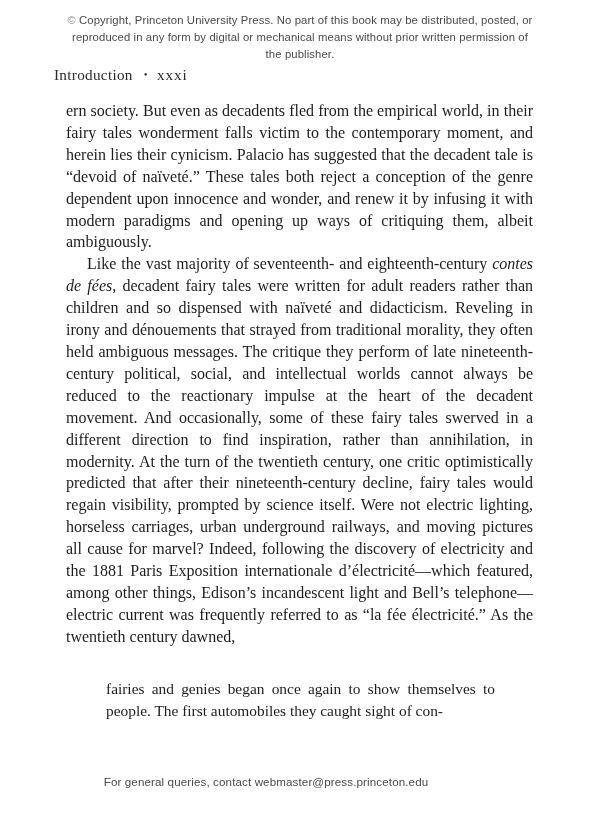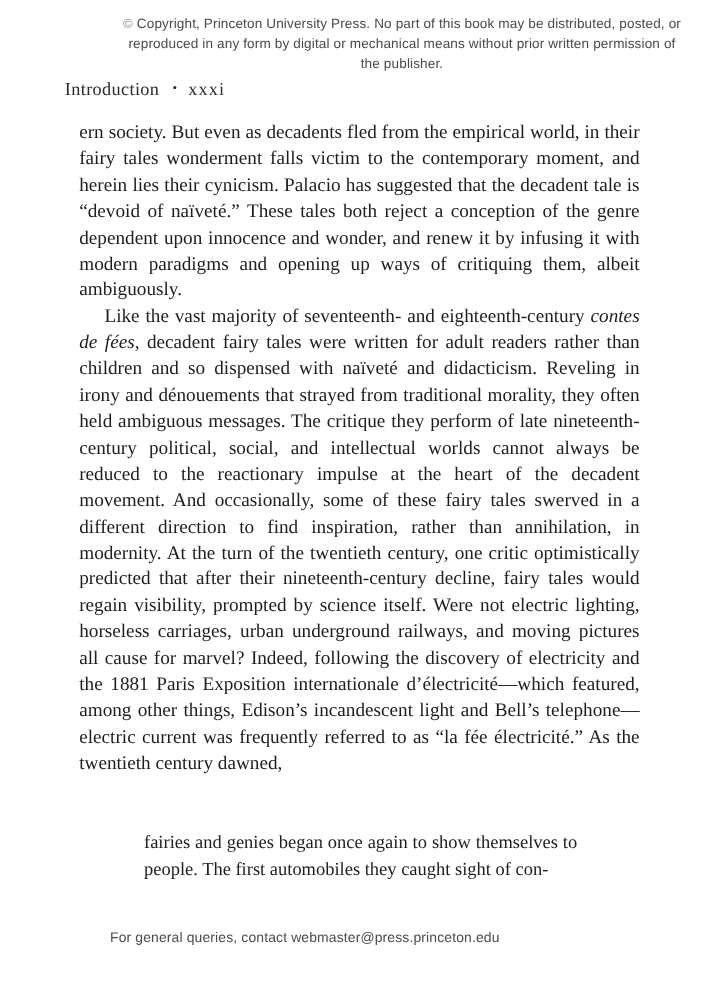--- a/index.html
+++ b/index.html
@@ -21,21 +21,20 @@
     position: absolute;
     top: 12px;
     left: 66px;
     width: 468px;
     font-family: "Liberation Sans", "DejaVu Sans", sans-serif;
     font-size: 11.3px;
     line-height: 17px;
     color: #4a4a4a;
     text-align: center;
     letter-spacing: 0.01em;
-    margin-left: 35px;
   }
   .copyright-notice .copy-mark {
     color: #8f8f8f;
     font-size: 11px;
   }
 
   
   .running-head {
     position: absolute;
     top: 66px;
@@ -81,33 +80,33 @@
   }
 
   
   .block-quote {
     position: absolute;
     top: 676px;
     left: 104px;
     width: 393px;
   }
   .block-quote p {
-    margin: 16px;
+    margin: 2px;
     font-size: 15.4px;
     line-height: 22px;
     text-align: justify;
     text-justify: inter-word;
     color: #1d1d1d;
   }
 
   
   .page-footer {
     position: absolute;
     top: 775px;
-    left: 4px;
+    left: 16px;
     width: 500px;
     text-align: center;
     font-family: "Liberation Sans", "DejaVu Sans", sans-serif;
     font-size: 11.6px;
     color: #4a4a4a;
     letter-spacing: 0.01em;
   }
 </style>
 </head>
 <body>

